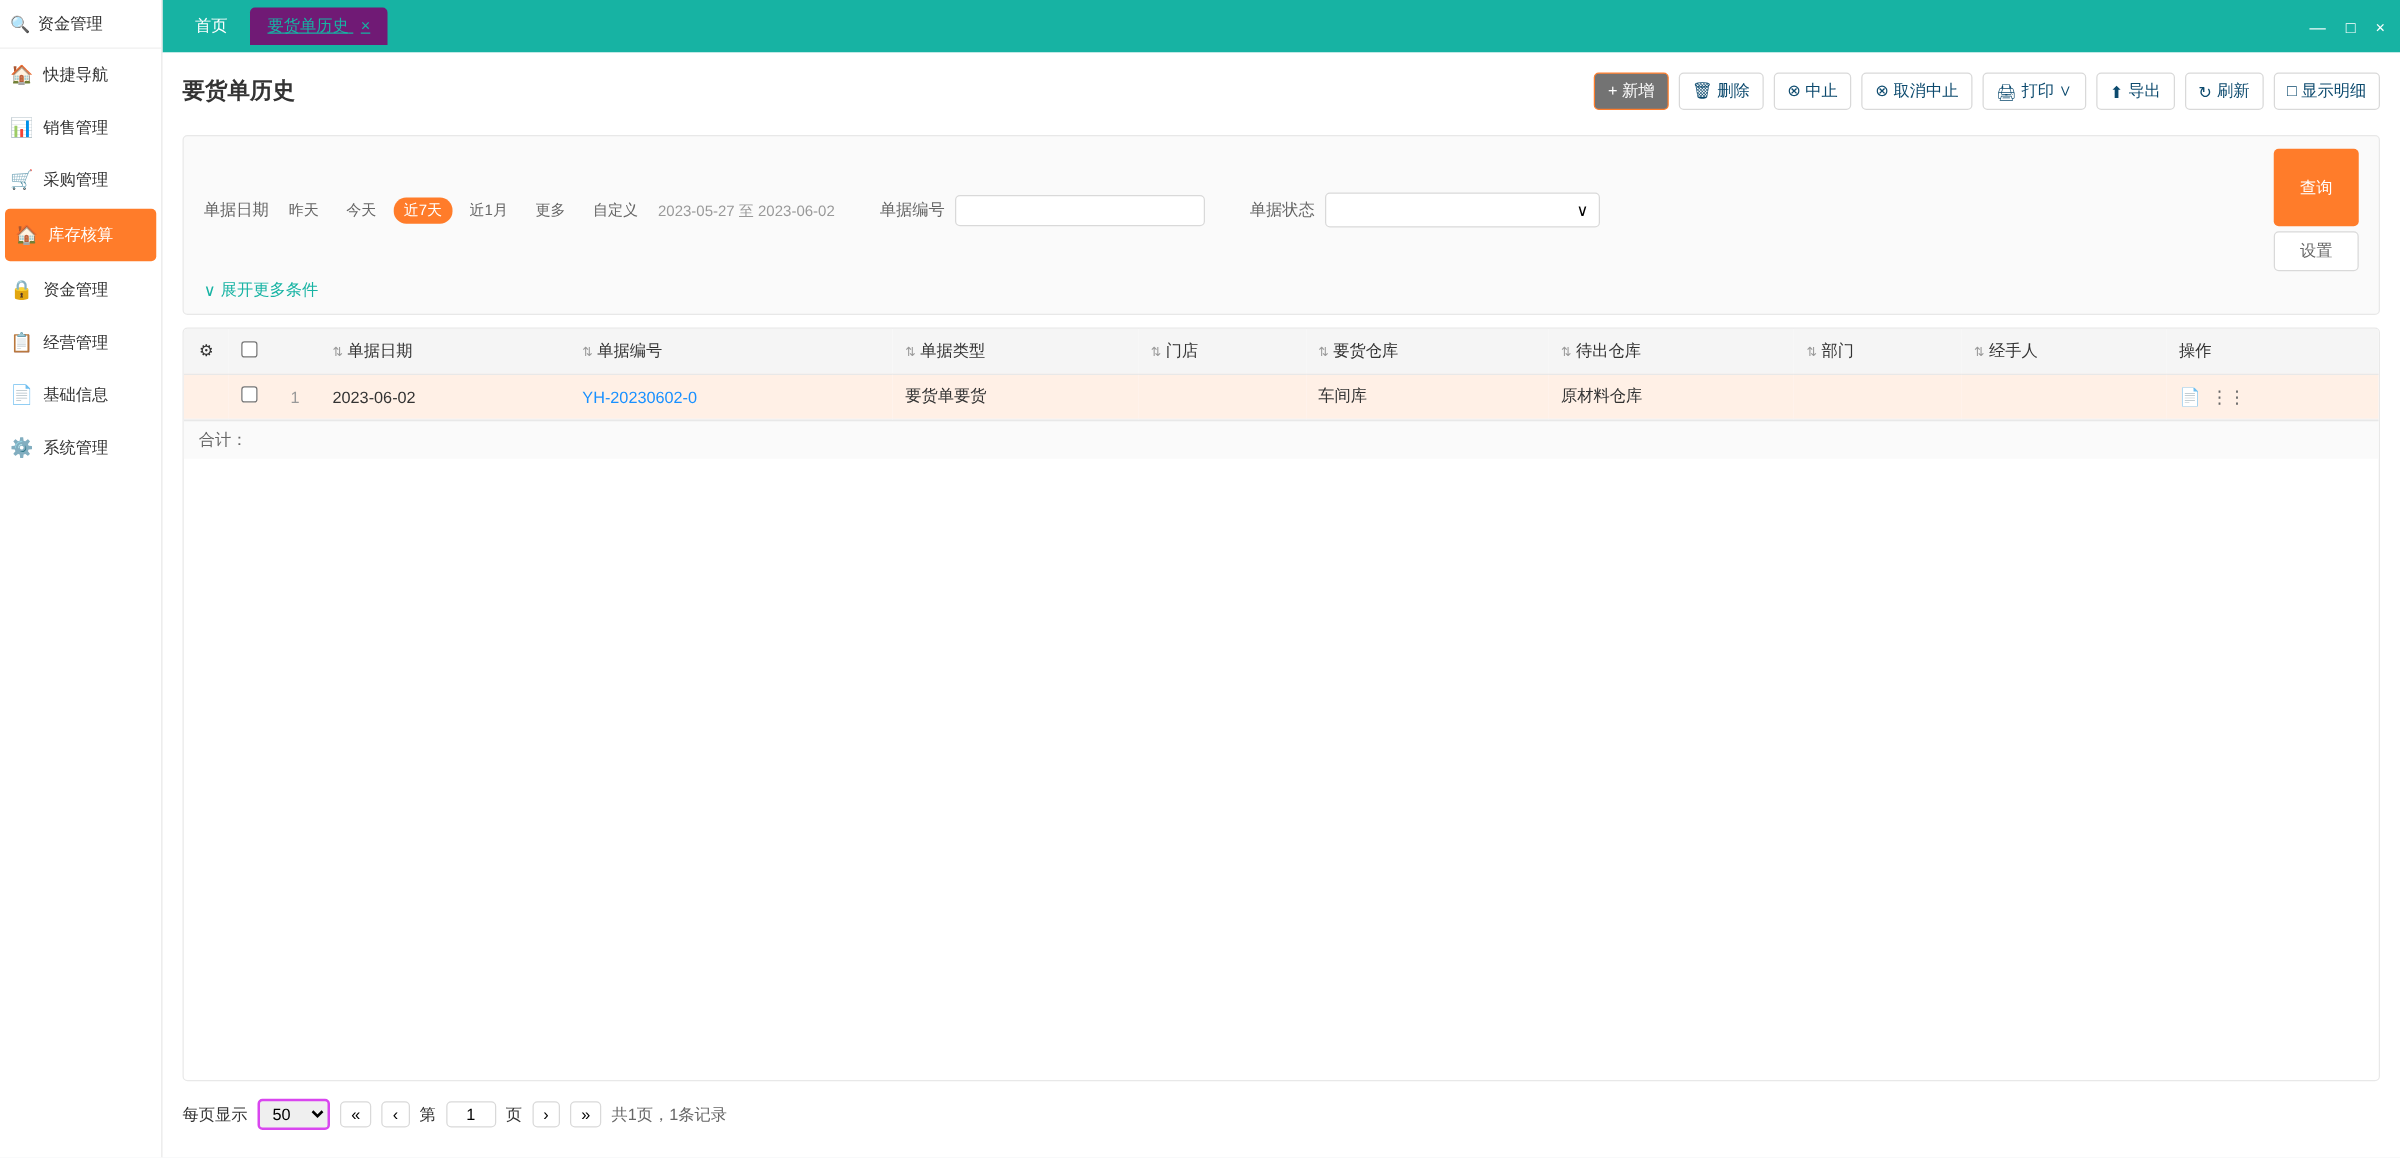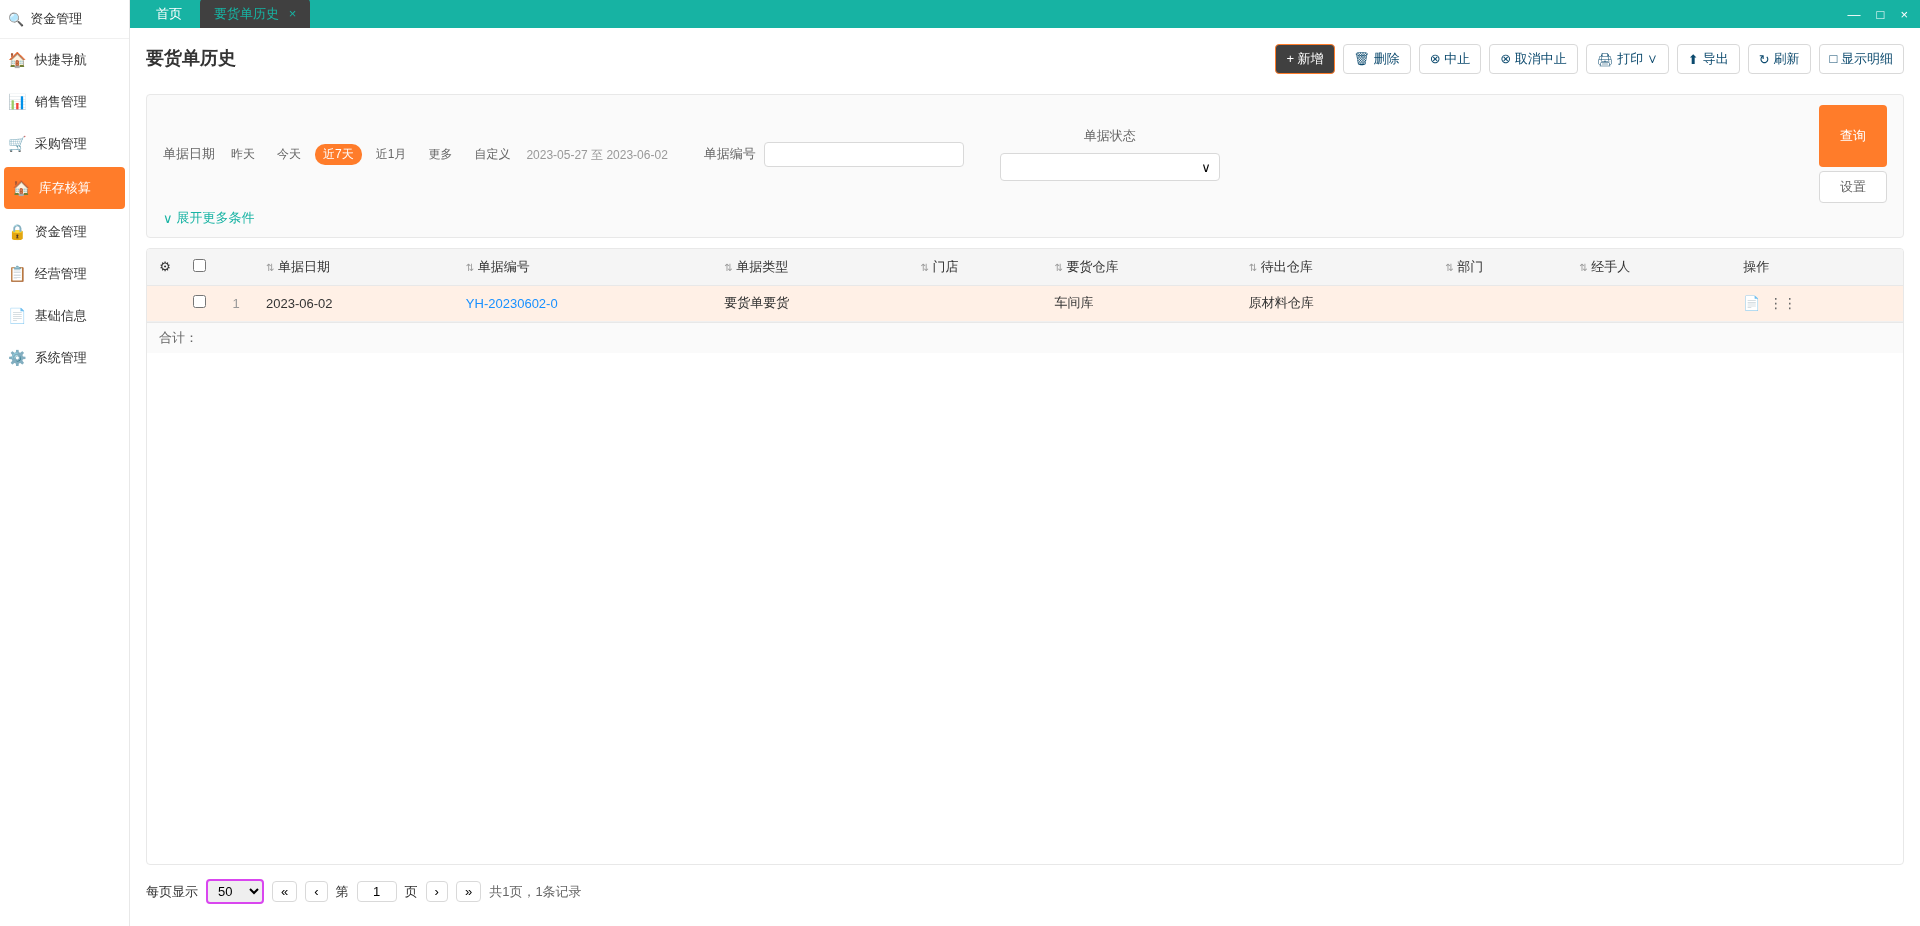--- a/index.html
+++ b/index.html
@@ -45,37 +45,38 @@
     .main {
       flex: 1;
       display: flex;
       flex-direction: column;
       overflow: hidden;
     }
 
     
     .topbar {
       background: #17b3a3;
-      height: 28px;
+      height: 42px;
       display: flex;
       align-items: center;
       padding: 0 12px;
       gap: 4px;
       flex-shrink: 0;
     }
     .topbar-tab {
       padding: 6px 14px;
       cursor: pointer;
       color: #fff;
       border-radius: 4px 4px 0 0;
       font-size: 13px;
     }
     .topbar-tab.active {
-      background: #404040;
+      background: #701a75;
       color: #17b3a3;
+      text-decoration: underline;
     }
     .topbar-tab .close-btn { margin-left: 6px; cursor: pointer; }
     .topbar-right {
       margin-left: auto;
       display: flex;
       align-items: center;
       gap: 16px;
       color: #fff;
     }
     .topbar-right span { cursor: pointer; font-size: 13px; }
@@ -112,21 +113,21 @@
       gap: 4px;
       padding: 5px 10px;
       border: 1px solid #d9d9d9;
       border-radius: 4px;
       cursor: pointer;
       background: #fff;
       color: #0c4a6e;
       font-size: 13px;
     }
     .toolbar-btn.primary {
-      background: #404040;
+      background: #737373;
       color: #fff;
       border-color: #ff7c2a;
     }
 
     
     .filter-area {
       background: #fafafa;
       border: 1px solid #e8e8e8;
       border-radius: 4px;
       padding: 10px 16px;
@@ -399,21 +400,21 @@
 
         <div style="display:flex;flex-direction:column; margin-left:-8px;">
           <span class="date-range">2023-05-27 至 2023-06-02</span>
         </div>
 
         <div class="filter-item" style="margin-left:20px;">
           <span class="filter-label">单据编号</span>
           <input class="filter-input" type="text" style="">
         </div>
 
-        <div class="filter-item" style="margin-left:20px;flex-direction:column;">
+        <div class="filter-item" style="margin-left:20px;">
           <span class="filter-label">单据状态</span>
           <div class="filter-select" style="width:220px;">
             <span></span>
             <span>∨</span>
           </div>
         </div>
 
         <div class="filter-actions" style="margin-left:auto;">
           <button class="query-btn">查询</button>
           <button class="set-btn">设置</button>

